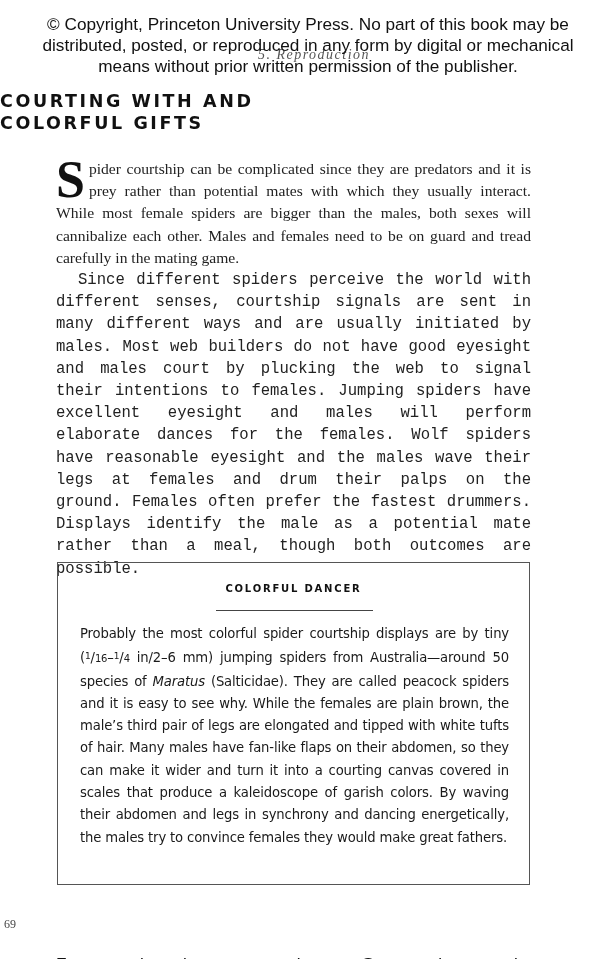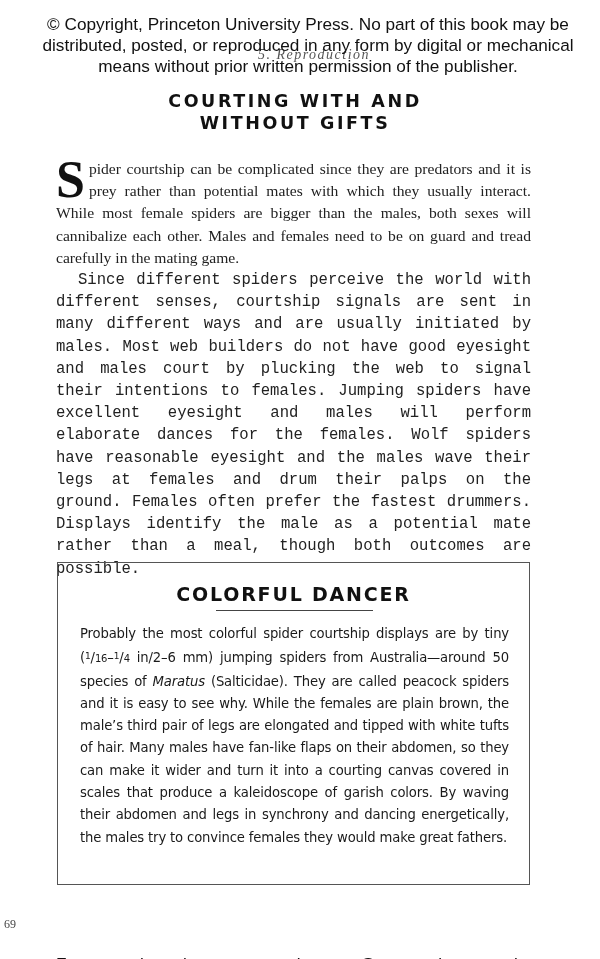--- a/index.html
+++ b/index.html
@@ -37,21 +37,21 @@
       letter-spacing: 1.5px;
       color: #555;
       padding-left: 28px;
       z-index: 1;
     }
     .section-title {
       position: absolute;
       left: 0;
       top: 90px;
       width: 590px;
-      text-align: center;
+      text-align: left;
       font-family: "DejaVu Sans", sans-serif;
       font-weight: bold;
       font-size: 17.5px;
       line-height: 22px;
       letter-spacing: 2.6px;
       color: #111;
     }
     .body-text {
       position: absolute;
       left: 56px;
@@ -84,21 +84,21 @@
       border: 1.5px solid #555;
     }
     .box-title {
       position: absolute;
       left: 0;
       top: 20px;
       width: 100%;
       text-align: center;
       font-family: "DejaVu Sans", sans-serif;
       font-weight: bold;
-      font-size: 19px;
+      font-size: 10px;
       letter-spacing: 1.8px;
       color: #111;
     }
     .box-divider {
       position: absolute;
       left: 158px;
       top: 47px;
       width: 157px;
       height: 0;
       border-top: 1.2px solid #444;
@@ -145,21 +145,21 @@
   </style>
 </head>
 <body>
 
 <div class="copyright">© Copyright, Princeton University Press. No part of this book may be distributed, posted, or reproduced in any form by digital or mechanical means without prior written permission of the publisher.</div>
 
 <div class="running-head">5. Reproduction</div>
 
 <div class="section-title">
   <div>COURTING WITH AND</div>
-  <div>WITHOUT GIFTS</div>
+  <div>COLORFUL GIFTS</div>
 </div>
 
 <div class="body-text">
   <p><span class="dropcap">S</span><span>pider courtship can be complicated since they are predators and it is prey rather than potential mates with which they usually interact. While most female spiders are bigger than the males, both sexes will cannibalize each other. Males and females need to be on guard and tread carefully in the mating game.</span></p>
   <p class="indent">Since different spiders perceive the world with different senses, courtship signals are sent in many different ways and are usually initiated by males. Most web builders do not have good eyesight and males court by plucking the web to signal their intentions to females. Jumping spiders have excellent eyesight and males will perform elaborate dances for the females. Wolf spiders have reasonable eyesight and the males wave their legs at females and drum their palps on the ground. Females often prefer the fastest drummers. Displays identify the male as a potential mate rather than a meal, though both outcomes are possible.</p>
 </div>
 
 <div class="sidebar-box">
   <div class="box-title">COLORFUL DANCER</div>
   <div class="box-divider"></div>

